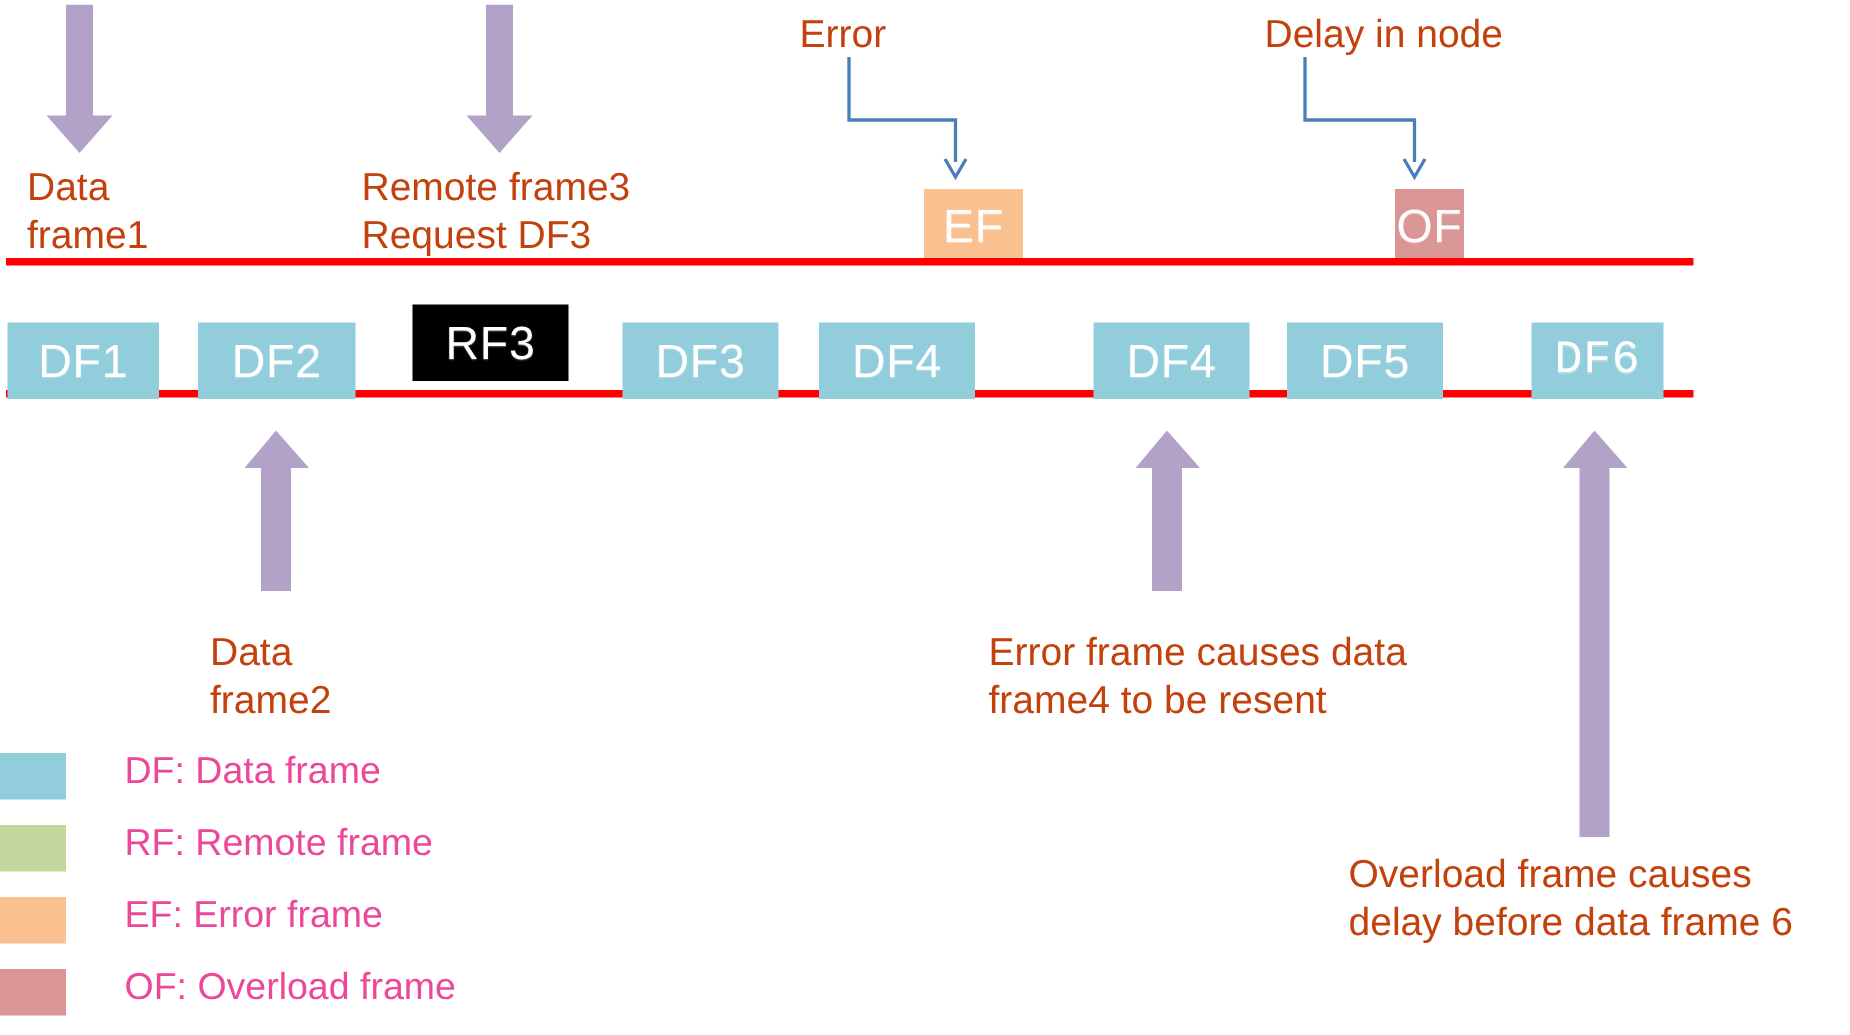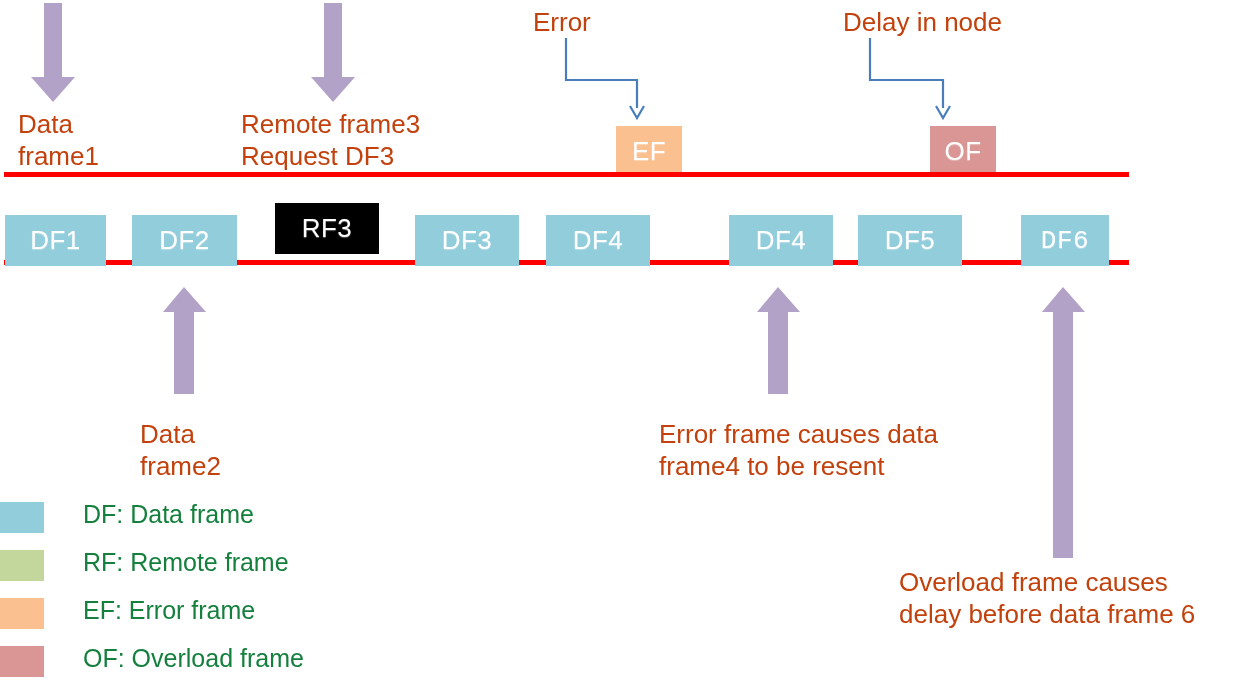--- a/index.html
+++ b/index.html
@@ -32,21 +32,21 @@
   #bus-line-top  { top: 172px; }
   #bus-line-bot  { top: 260px; }
 
   
   .frame-box {
     position: absolute;
     display: flex;
     align-items: center;
     justify-content: center;
     color: #ffffff;
-    font-size: 26px;
+    font-size: 31px;
     font-weight: 400;
     letter-spacing: 0.5px;
     text-shadow: 0 1px 1px rgba(255,255,255,0.35);
   }
   .frame-data    { background: #92CDDC; margin-top: 12px; }
   .frame-remote  { background: #000000; }
   .frame-error   { background: #FAC090; }
   .frame-overld  { background: #D99694; }
 
   .lane-main { top: 203px; height: 51px; }
@@ -82,21 +82,21 @@
     width: 44px;
     height: 31px;
     top: 2px;
   }
   .legend-text {
     position: absolute;
     left: 83px;
     top: -6px;
     font-size: 25px;
     line-height: 40px;
-    color: #15803d;
+    color: #ec4899;
     white-space: nowrap;
   }
 </style>
 </head>
 <body>
 
 <div id="canvas">
 
   <div class="purple-arrow" style="left:30px; top:3px;">
     <svg width="46" height="100" viewBox="0 0 46 100">
@@ -121,21 +121,21 @@
     <svg width="95" height="90" viewBox="0 0 95 90">
       <path d="M6,2 L6,44 L79,44 L79,72" stroke="#4A7EBB" stroke-width="2.2" fill="none"></path>
       <path d="M72,70 L79,82 L86,70" stroke="#4A7EBB" stroke-width="2.2" fill="none"></path>
     </svg>
   </div>
 
   <div class="frame-box lane-upper frame-error" style="left:616px; width:66px;">
     <span>EF</span>
   </div>
 
-  <div class="frame-box lane-upper frame-overld" style="left:930px; width:66px;">
+  <div class="frame-box lane-upper frame-overld" style="left:930px; width:46px;">
     <span>OF</span>
   </div>
 
   <div class="bus-line" id="bus-line-top"></div>
   <div class="bus-line" id="bus-line-bot"></div>
 
   <div class="frame-box lane-main frame-data" style="left:5px; width:101px;">
     <span>DF1</span>
   </div>
   <div class="frame-box lane-main frame-data" style="left:132px; width:105px;">

